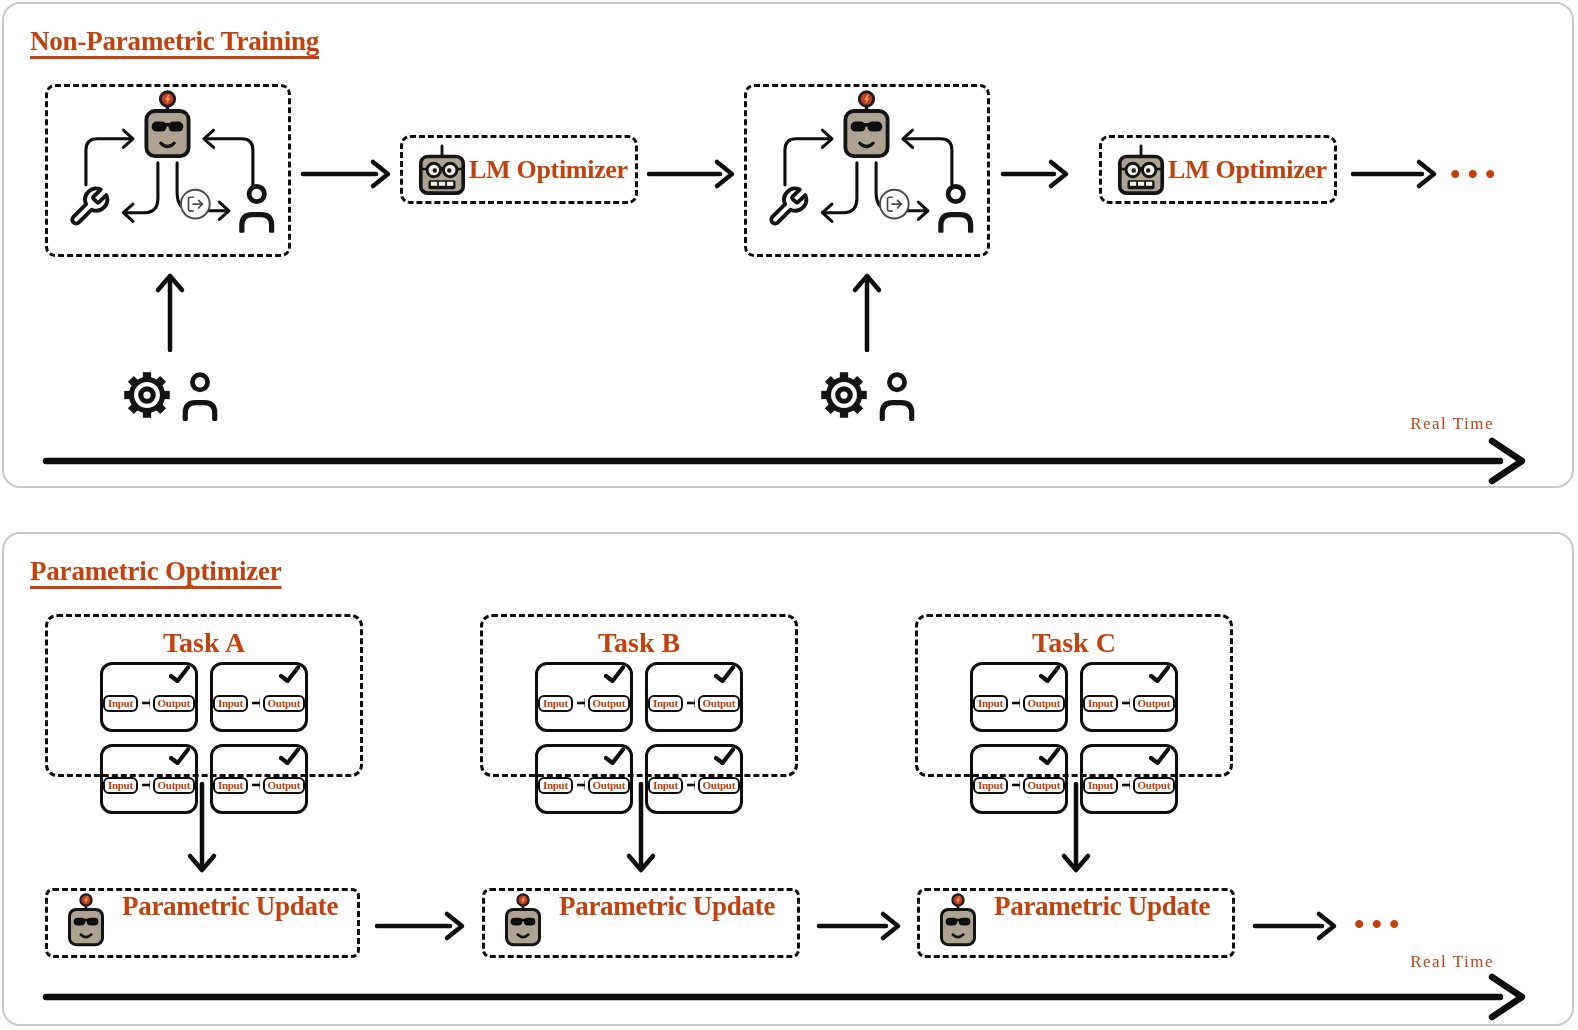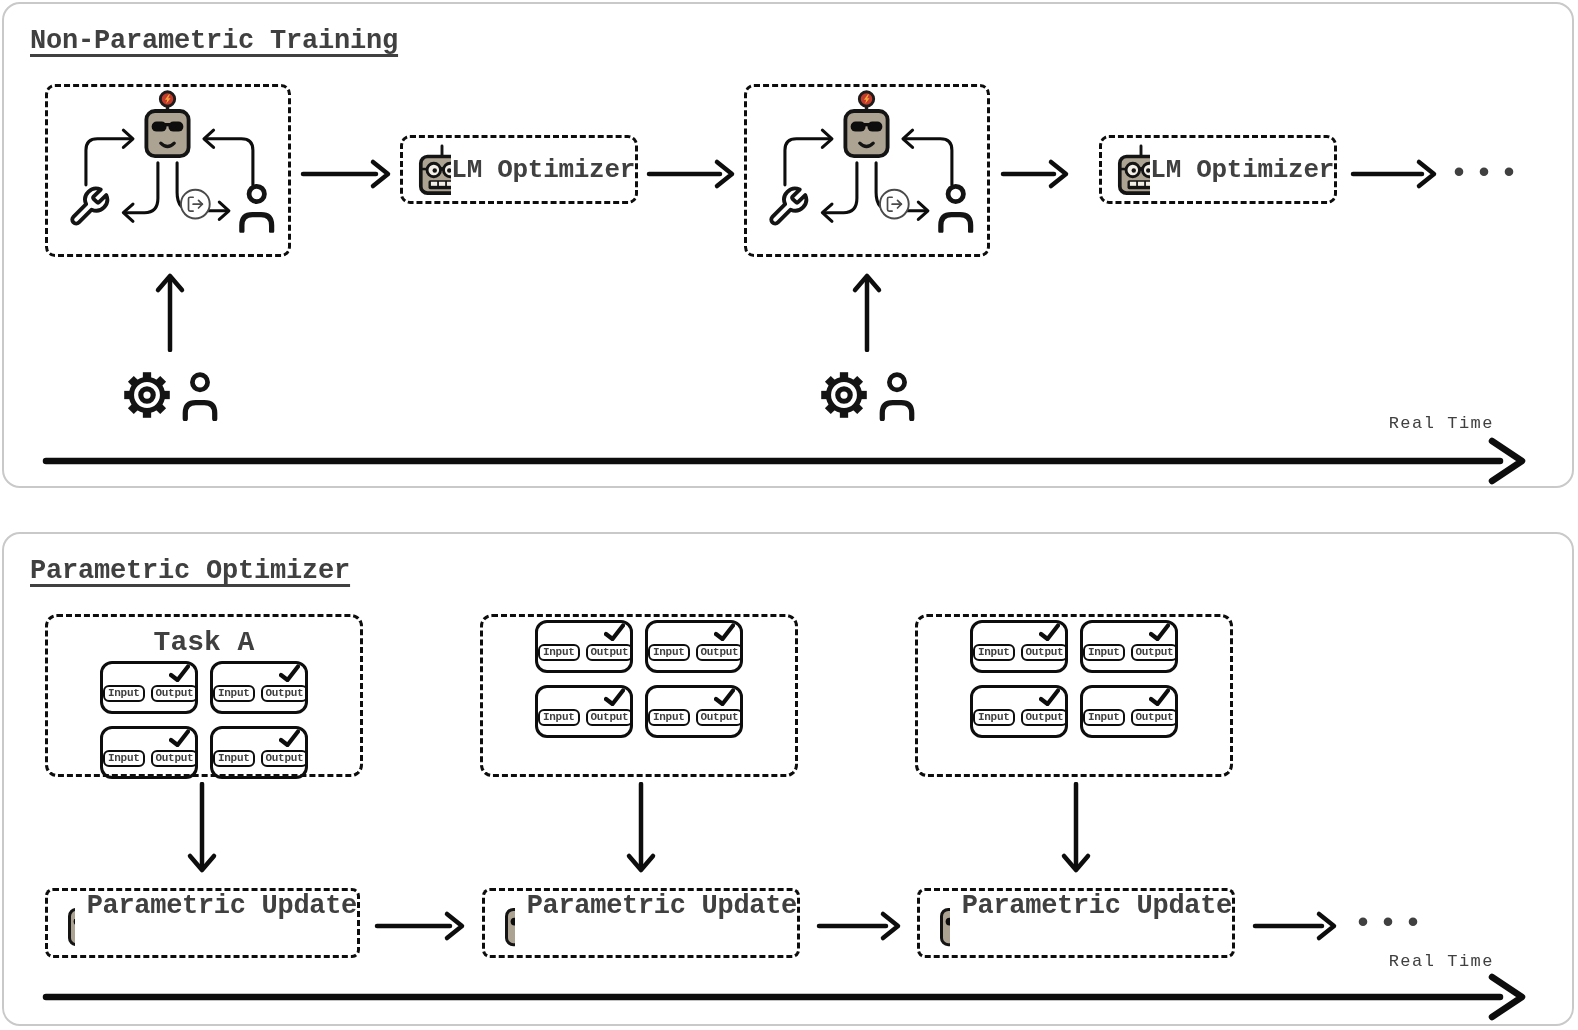--- a/index.html
+++ b/index.html
@@ -1,29 +1,29 @@
 <!DOCTYPE html>
 <html><head>
 <meta charset="utf-8">
 <style>
   html,body{margin:0;padding:0;background:#ffffff;}
   #canvas{position:relative;width:1578px;height:1030px;background:#fff;overflow:hidden;
-          font-family:Liberation Mono, monospace;color:#404040;}
+          font-family:Liberation Serif, serif;color:#c2410c;}
   .abs{position:absolute;}
   .panel{position:absolute;background:#fff;border:2px solid #c9c9c9;border-radius:18px;box-sizing:border-box;}
   .panel-title{position:absolute;font-size:27px;font-weight:700;letter-spacing:-0.2px;
                text-decoration:underline;text-decoration-thickness:3px;text-underline-offset:6px;white-space:nowrap;}
   .agent-box{position:absolute;width:246px;height:173px;border:3.5px dashed #0d0d0d;border-radius:10px;box-sizing:border-box;}
   .lm-box{position:absolute;height:69px;border:3px dashed #0d0d0d;border-radius:10px;box-sizing:border-box;
           display:flex;align-items:center;padding-left:12px;}
   .lm-label{font-size:26px;font-weight:700;letter-spacing:-0.3px;white-space:nowrap;}
   .task-box{position:absolute;width:318px;height:163px;border:3px dashed #0d0d0d;border-radius:12px;box-sizing:border-box;}
   .task-title{text-align:center;font-size:28px;font-weight:700;margin-top:10px;}
   .card-grid{display:grid;grid-template-columns:98px 98px;gap:12px 12px;justify-content:center;margin-top:3px;}
-  .card{position:relative;width:98px;height:53px;border:3.5px solid #0d0d0d;border-radius:12px;box-sizing:border-box;
+  .card{position:relative;width:98px;height:70px;border:3.5px solid #0d0d0d;border-radius:12px;box-sizing:border-box;
         display:flex;align-items:center;justify-content:flex-start;gap:3px;padding-top:12px;}
   .chip{border:2.5px solid #0d0d0d;border-radius:6px;font-size:11px;font-weight:700;line-height:13px;
         padding:0 3px;letter-spacing:-0.3px;white-space:nowrap;}
   .check{position:absolute;top:0px;right:5px;}
   .update-box{position:absolute;height:70px;border:3px dashed #0d0d0d;border-radius:8px;box-sizing:border-box;
               display:flex;gap:12px;padding-left:14px;}
   .update-label{font-size:27px;font-weight:700;letter-spacing:-0.3px;white-space:nowrap;}
   .realtime{position:absolute;width:160px;text-align:right;font-size:17px;font-weight:400;letter-spacing:1.5px;white-space:nowrap;}
   .dots-text{font-size:30px;font-weight:700;letter-spacing:7px;line-height:1;}
   .dots-wrap{position:absolute;height:40px;display:flex;align-items:center;}
@@ -271,20 +271,21 @@
             </svg>
           <span class="chip">Output</span>
           <svg class="check" width="21" height="18">
               <use href="#check" width="21" height="18"></use>
             </svg>
         </div>
       </div>
     </div>
 
     <div class="task-box" style="left:476px;top:80px;">
+      <div class="task-title">Task B</div>
       <div class="card-grid">
         <div class="card">
           <span class="chip">Input</span>
           <svg width="16" height="12">
               <line x1="1" y1="6" x2="9" y2="6" stroke="#0d0d0d" stroke-width="2.6"></line>
               <polygon points="8.5,1.5 15,6 8.5,10.5" fill="#0d0d0d"></polygon>
             </svg>
           <span class="chip">Output</span>
           <svg class="check" width="21" height="18">
               <use href="#check" width="21" height="18"></use>
@@ -320,20 +321,21 @@
             </svg>
           <span class="chip">Output</span>
           <svg class="check" width="21" height="18">
               <use href="#check" width="21" height="18"></use>
             </svg>
         </div>
       </div>
     </div>
 
     <div class="task-box" style="left:911px;top:80px;">
+      <div class="task-title">Task C</div>
       <div class="card-grid">
         <div class="card">
           <span class="chip">Input</span>
           <svg width="16" height="12">
               <line x1="1" y1="6" x2="9" y2="6" stroke="#0d0d0d" stroke-width="2.6"></line>
               <polygon points="8.5,1.5 15,6 8.5,10.5" fill="#0d0d0d"></polygon>
             </svg>
           <span class="chip">Output</span>
           <svg class="check" width="21" height="18">
               <use href="#check" width="21" height="18"></use>

